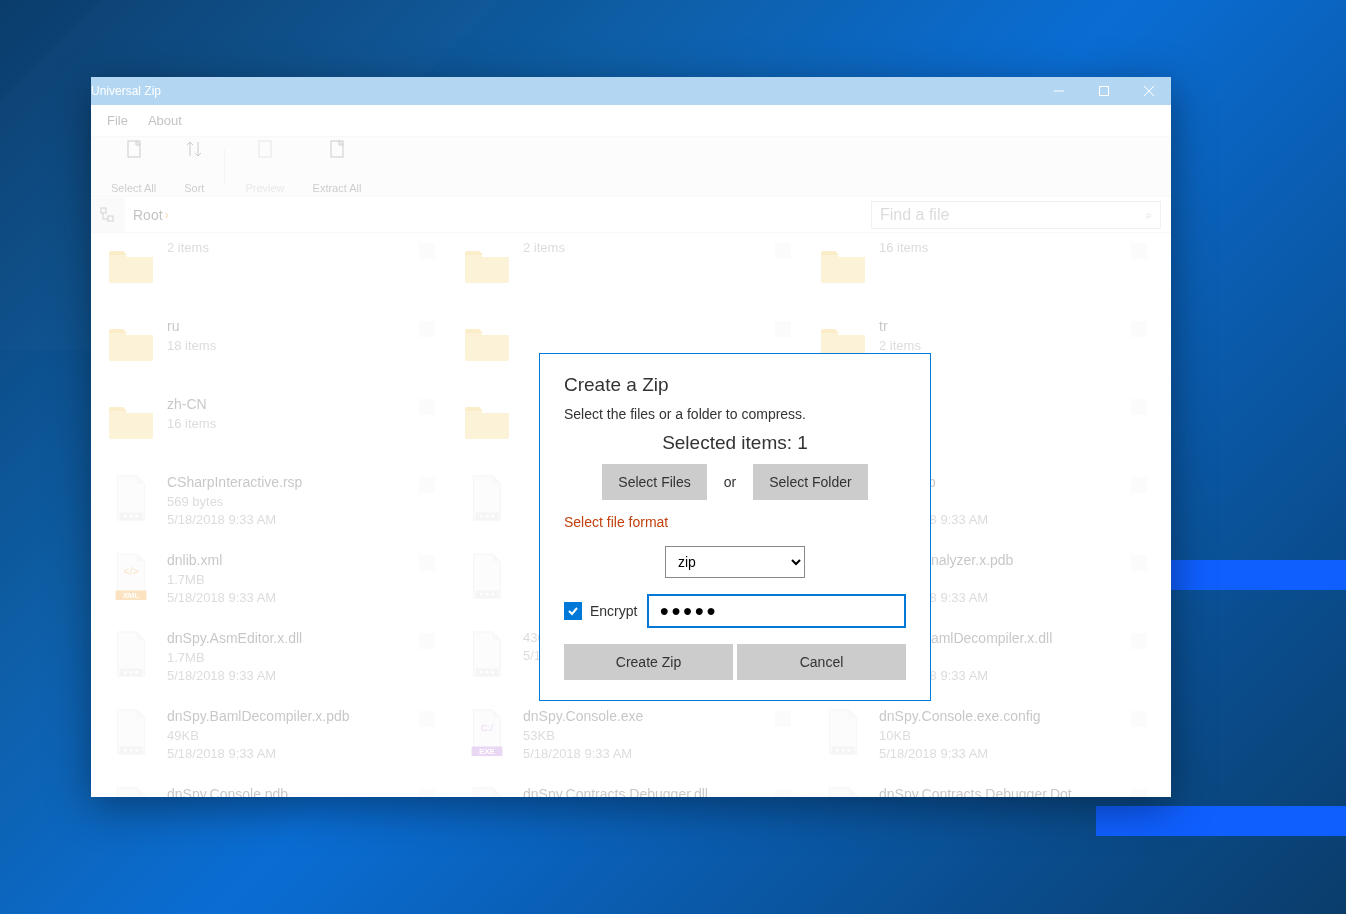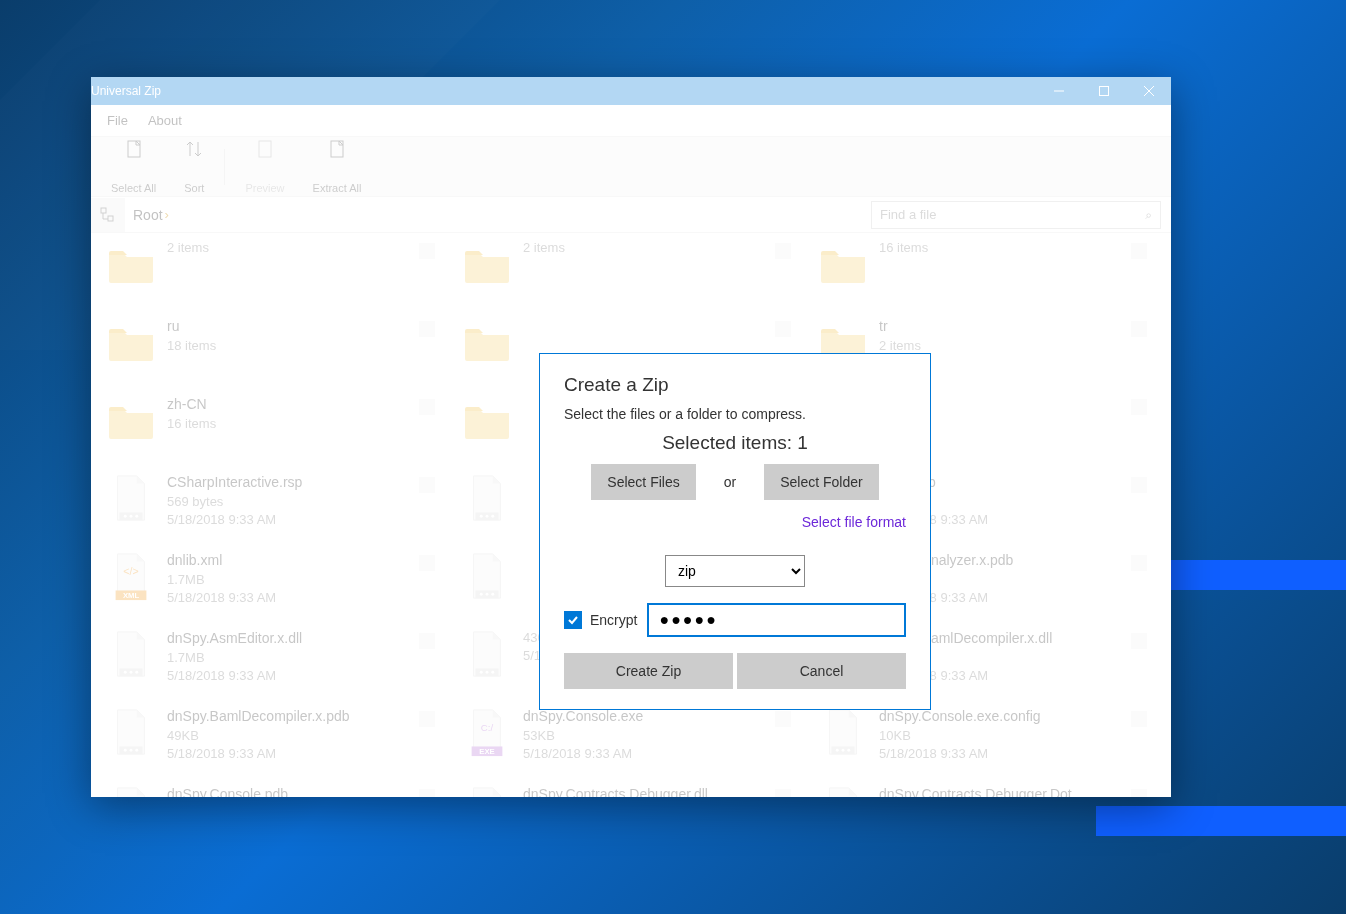--- a/index.html
+++ b/index.html
@@ -45,21 +45,21 @@
 .tool svg { stroke:#555; stroke-width:1; fill:none; }
 .tool-sep { width:1px; height:36px; background:#ddd; margin:0 6px; }
 
 .pathbar {
   height:36px; display:flex; align-items:center; border-bottom:1px solid #e8e8e8; padding-right:10px;
 }
 .path-btn { width:34px; height:34px; display:flex; align-items:center; justify-content:center; background:#eee; margin-right:4px;}
 .breadcrumb { flex:1; display:flex; align-items:center; padding-left:4px; font-size:14px; color:#333;}
 .breadcrumb .chev { color:#c98a00; margin-left:2px; font-size:13px;}
 .search { width:290px; height:28px; border:1px solid #ccc; display:flex; align-items:center; padding:0 8px; font-size:13px; color:#888;}
-.search input { border:none; outline:none; flex:1; font-size:13px; color:#333; background:transparent;}
+.search input { border:none; outline:none; flex:1; font-size:16px; color:#333; background:transparent;}
 .search input::placeholder { color:#888; }
 .search .sicon { color:#888; font-size:12px;}
 
 .filegrid {
   flex:1; overflow:hidden; position:relative;
   display:grid; grid-template-columns: repeat(3, 1fr);
   grid-auto-rows:78px; column-gap:0; padding:0 6px;
 }
 .tile { display:flex; align-items:flex-start; padding:6px 8px; position:relative;}
 .thumb { width:52px; height:52px; flex-shrink:0; display:flex; align-items:center; justify-content:center;}
@@ -74,24 +74,24 @@
   background:rgba(255,255,255,0.7);
 }
 .dialog {
   position:absolute; left:448px; top:276px; width:392px;
   border:1px solid #0078d7; background:#fff;
   padding:20px 24px 20px 24px;
 }
 .dialog h2 { font-size:19px; font-weight:400; color:#333; margin-bottom:10px;}
 .dialog .subtitle { font-size:14px; color:#333; margin-bottom:10px;}
 .dialog .sel-count { text-align:center; font-size:19px; color:#333; margin-bottom:10px;}
-.dialog .picker-row { display:flex; align-items:center; justify-content:center; gap:28px; margin-bottom:14px;}
+.dialog .picker-row { display:flex; align-items:center; justify-content:center; gap:17px; margin-bottom:14px;}
 .dialog .btn { background:#ccc; border:none; padding:10px 16px; font-size:14px; color:#333;}
 .dialog .or-lbl { font-size:14px; color:#333;}
-.dialog .fmt-lbl { text-align:right; font-size:14px; color:#6d28d9; margin-bottom:25px;}
+.dialog .fmt-lbl { text-align:left; font-size:14px; color:#c2410c; margin-bottom:16px;}
 .dialog .select-wrap { display:flex; justify-content:center; margin-bottom:16px;}
 .dialog select { width:140px; height:32px; border:1px solid #888; font-size:14px; padding:0 8px; background:#fff;}
 .dialog .encrypt-row { display:flex; align-items:center; gap:10px; margin-bottom:16px;}
 .dialog .cbwrap { display:flex; align-items:center; gap:8px; font-size:14px; color:#333;}
 .dialog .cbx { width:18px; height:18px; background:#0078d7; display:flex; align-items:center; justify-content:center;}
 .dialog .cbx svg { stroke:#fff; stroke-width:2; fill:none;}
 .dialog .pwd { flex:1; height:34px; border:2px solid #0078d7; padding:0 10px; font-size:16px; letter-spacing:2px;}
 .dialog .actions { display:flex; gap:4px;}
 .dialog .actions .btn { flex:1; padding:10px 0;}
 </style>

